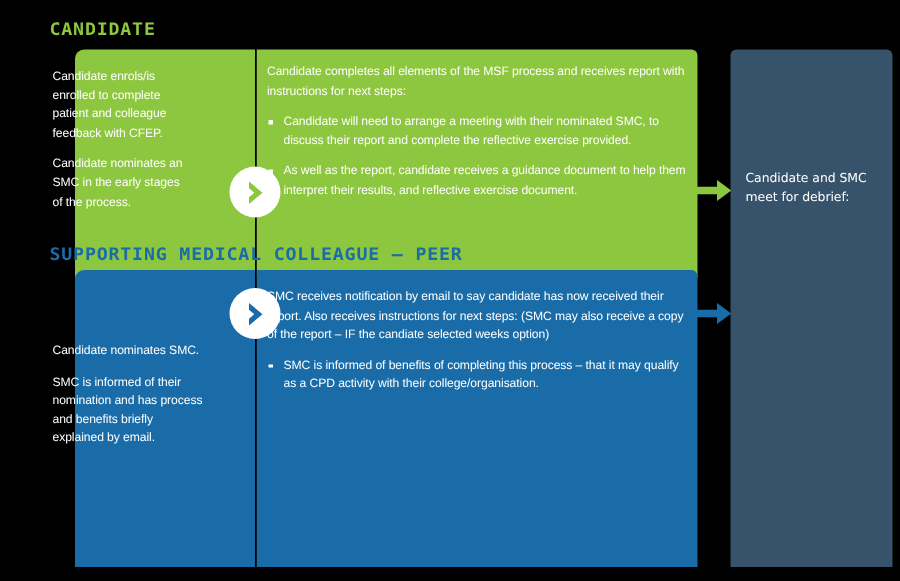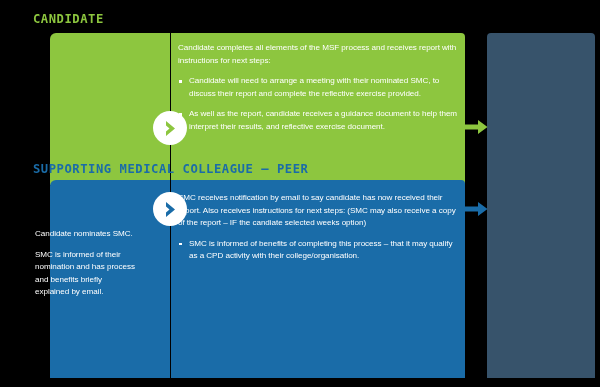--- a/index.html
+++ b/index.html
@@ -106,20 +106,24 @@
 <body>
 
 <div class="stage">
 
   <div class="sec-head" id="head-candidate">CANDIDATE</div>
 
   <div class="panel green rnd-tl" id="g-left"></div>
   <div class="panel green rnd-tr" id="g-right"></div>
   <div class="divider" id="div-green"></div>
 
+  <div class="txt" id="t-g-left">
+    <p>Candidate enrols/is enrolled to complete patient and colleague feedback with CFEP.</p>
+    <p>Candidate nominates an SMC in the early stages of the process.</p>
+  </div>
 
   <div class="txt" id="t-g-right">
     <p>Candidate completes all elements of the MSF process and receives report with instructions for next steps:</p>
     <ul class="bl">
       <li>Candidate will need to arrange a meeting with their nominated SMC, to discuss their report and complete the reflective exercise provided.</li>
       <li>As well as the report, candidate receives a guidance document to help them interpret their results, and reflective exercise document.</li>
     </ul>
   </div>
 
   <div class="sec-head" id="head-smc">SUPPORTING MEDICAL COLLEAGUE – PEER</div>
@@ -136,20 +140,21 @@
   <div class="txt" id="t-b-right">
     <p><span>SMC receives notification by email to say candidate has now received their report. Also receives instructions for next steps: (SMC may also receive a copy of the report – </span><span class="u">IF</span><span> the candiate selected weeks option)</span></p>
     <ul class="bl">
       <li>SMC is informed of benefits of completing this process – that it may qualify as a CPD activity with their college/organisation.</li>
     </ul>
   </div>
 
   <div class="panel slate" id="slate-panel"></div>
 
   <div class="txt" id="t-slate">
+    <p>Candidate and SMC meet for debrief:</p>
   </div>
 
   <div class="badge" id="badge-green">
     <span>
       <svg width="15" height="17" viewBox="0 0 15 17">
         <path d="M3 1 L12 8.5 L3 16 L3 11.5 L6.5 8.5 L3 5.5 Z" fill="#8DC63F"></path>
       </svg>
     </span>
   </div>
 

